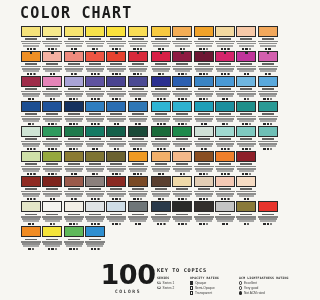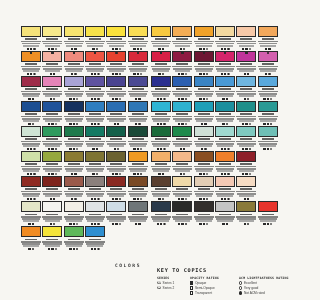--- a/index.html
+++ b/index.html
@@ -102,20 +102,21 @@
     font-family:"DejaVu Sans Mono",monospace;
     font-weight:bold;font-size:3.2px;color:#1b1b1b;
     width:4px;flex:0 0 auto;
   }
 </style>
 </head>
 <body>
 
 <div id="page">
 
+  <div id="title">COLOR CHART</div>
 
   <div class="half" id="half-left">
       <div class="cell">
         <div class="swatch" style="background: rgb(245, 226, 122);"></div>
         <div class="meta">
           <span class="ln code"></span>
           <span class="ln n1"></span>
           <span class="ln n2"></span>
           <span class="ln n3"></span>
         </div>
@@ -1511,20 +1512,21 @@
       </div>
       <div class="cell">
         <div class="swatch" style="visibility: hidden;"></div>
       </div>
       <div class="cell">
         <div class="swatch" style="visibility: hidden;"></div>
       </div>
     </div>
 
   <div id="count-block">
+    <div id="count-num">100</div>
     <div id="count-label">COLORS</div>
   </div>
 
   <div id="legend">
     <div id="legend-title">KEY TO COPICS</div>
     <div id="legend-cols">
         <div class="lcol c1">
           <div class="lhead">SERIES</div>
           <div class="litem">
             <span class="lbadge">S1</span>

